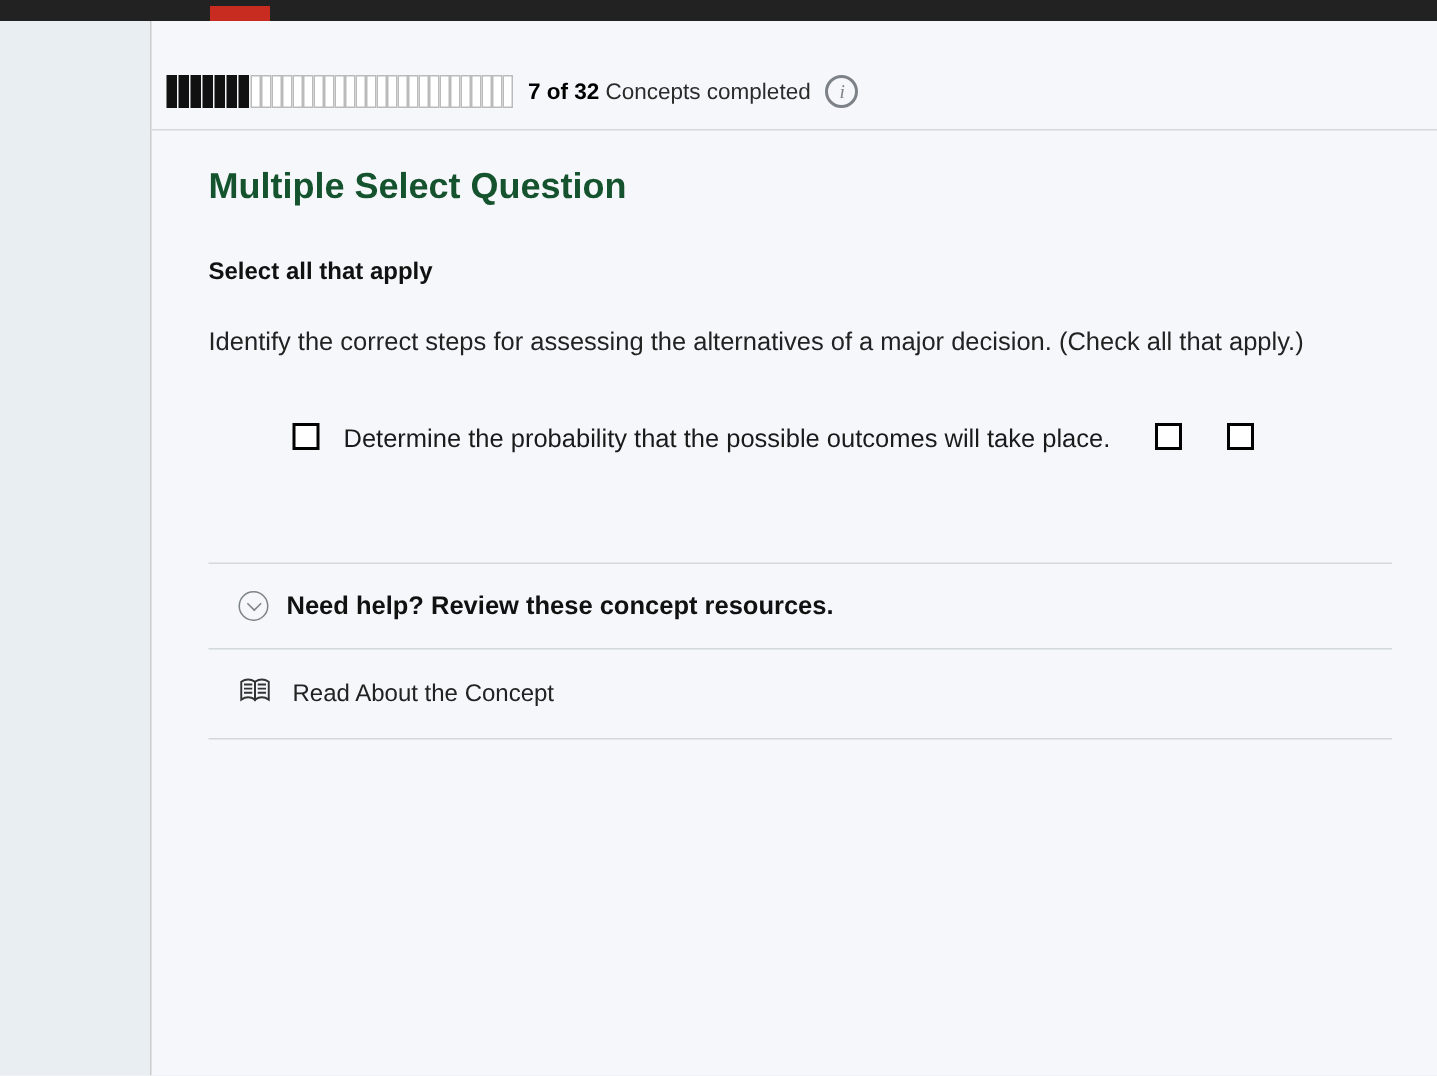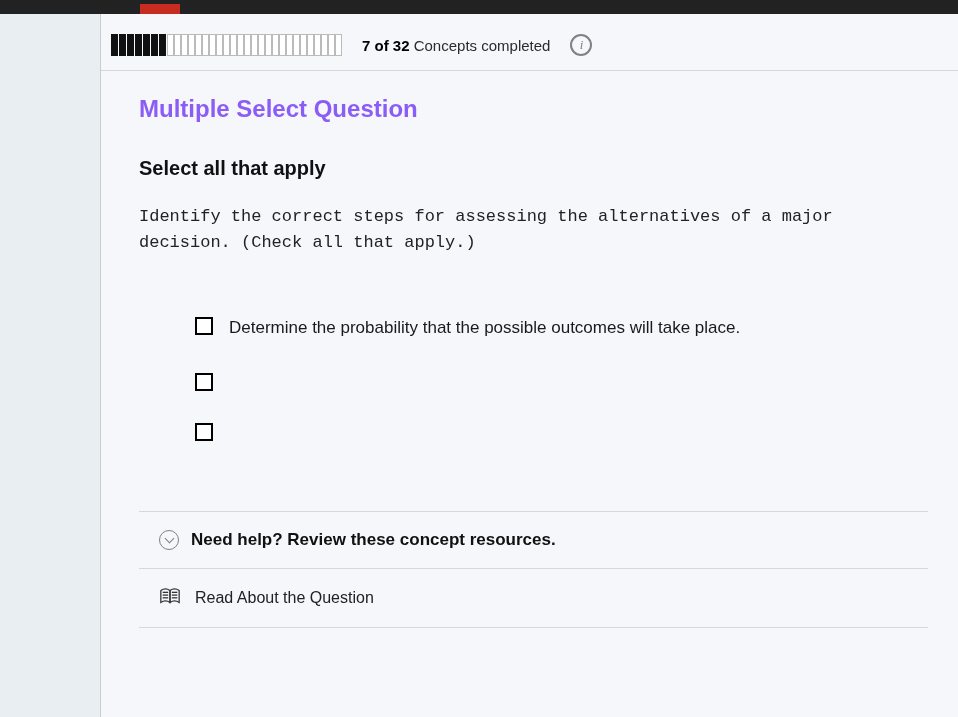--- a/index.html
+++ b/index.html
@@ -27,23 +27,23 @@
   }
   .page {
     background: #f5f7fa;
     margin-left: 100px;
     min-height: 703px;
     border-left: 1px solid #ccc;
   }
   .progress-row {
     display: flex;
     align-items: center;
-    padding: 20px 0 14px 10px;
+    padding: 36px 0 14px 10px;
     border-bottom: 1px solid #d3d8dc;
-    gap: 20px;
+    gap: 10px;
   }
   .segments {
     display: flex;
     gap: 0;
     height: 22px;
   }
   .seg {
     width: 7px;
     height: 22px;
   }
@@ -51,24 +51,24 @@
   .seg.empty  { background: #fff; border: 1px solid #bbb; margin-right: 0; }
   .progress-text { font-size: 15px; color: #2b2b2b; }
   .progress-text b { font-weight: 700; color:#000; }
   .info-icon {
     width: 22px; height: 22px; border: 2px solid #7c8288; border-radius: 50%;
     display: inline-flex; align-items: center; justify-content: center;
     font-size: 13px; color: #7c8288; font-family: Georgia, serif; font-style: italic;
     cursor: pointer;
   }
   .content { padding: 24px 30px 20px 38px; }
-  .q-type { font-size: 24px; font-weight: 700; color: #8b5cf6; margin-bottom: 34px; }
-  .subhead { font-size: 20px; font-weight: 700; color: #111; margin-bottom: 24px; margin-top: 24px; }
-  .prompt  { font-size: 17px; color: #222; margin-bottom: 60px; line-height: 1.5; font-family: Liberation Mono, monospace; }
-  .options { padding-left: 56px; display: flex; flex-direction: column; gap: 30px; }
+  .q-type { font-size: 24px; font-weight: 700; color: #14532d; margin-bottom: 34px; }
+  .subhead { font-size: 16px; font-weight: 700; color: #111; margin-bottom: 24px; margin-top: 24px; }
+  .prompt  { font-size: 17px; color: #222; margin-bottom: 39px; line-height: 1.5; }
+  .options { padding-left: 56px; display: flex; flex-direction: row; gap: 30px; }
   .opt { display: flex; align-items: flex-start; gap: 16px; cursor: pointer; }
   .cb {
     width: 18px; height: 18px; border: 2px solid #000; flex-shrink: 0; margin-top: 2px;
     background: #fff;
   }
   .opt-label { font-size: 17px; color: #1a1a1a; line-height: 1.5; }
   .resources { margin-top: 70px; border-top: 1px solid #d3d8dc; }
   .res-header {
     display: flex; gap: 12px;
     padding: 18px 20px; border-bottom: 1px solid #d3d8dc; cursor: pointer;
@@ -167,17 +167,17 @@
             <path d="M2 3 C5 1 9 1 12 3 L12 16 C9 14 5 14 2 16 Z"></path>
             <path d="M22 3 C19 1 15 1 12 3 L12 16 C15 14 19 14 22 16 Z"></path>
             <line x1="4" y1="5" x2="10" y2="5"></line>
               <line x1="4" y1="8" x2="10" y2="8"></line>
               <line x1="4" y1="11" x2="10" y2="11"></line>
             <line x1="14" y1="5" x2="20" y2="5"></line>
               <line x1="14" y1="8" x2="20" y2="8"></line>
               <line x1="14" y1="11" x2="20" y2="11"></line>
           </svg>
         </span>
-        <span class="res-item-label">Read About the Question</span>
+        <span class="res-item-label">Read About the Concept</span>
       </div>
     </div>
   </div>
 </div>
 
 </body></html>

